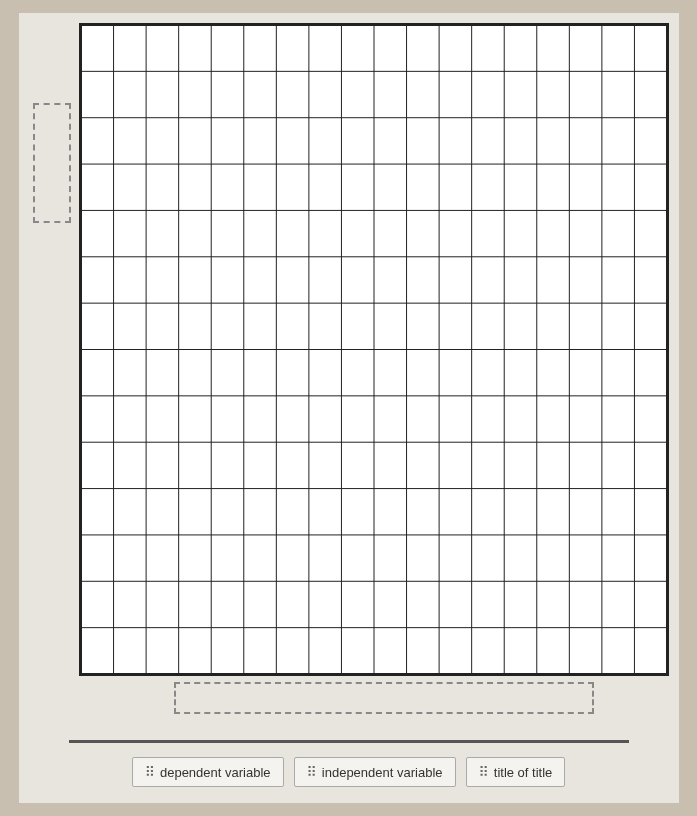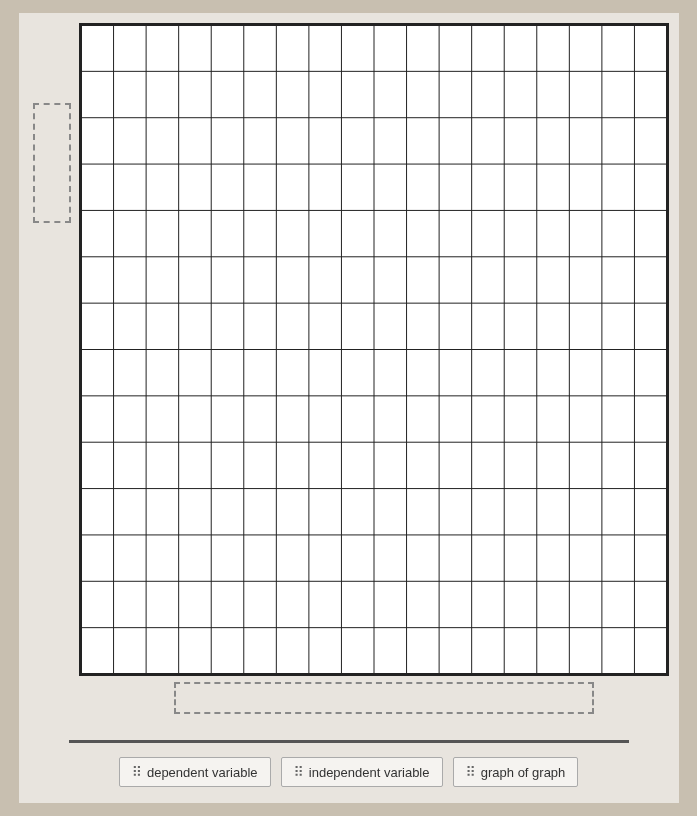--- a/index.html
+++ b/index.html
@@ -438,16 +438,16 @@
     <div class="label-badge">
       <span class="drag-icon">⠿</span>
       <span>dependent variable</span>
     </div>
     <div class="label-badge">
       <span class="drag-icon">⠿</span>
       <span>independent variable</span>
     </div>
     <div class="label-badge">
       <span class="drag-icon">⠿</span>
-      <span>graph of graph</span>
+      <span>title of title</span>
     </div>
   </div>
 </div>
 
 </body></html>

